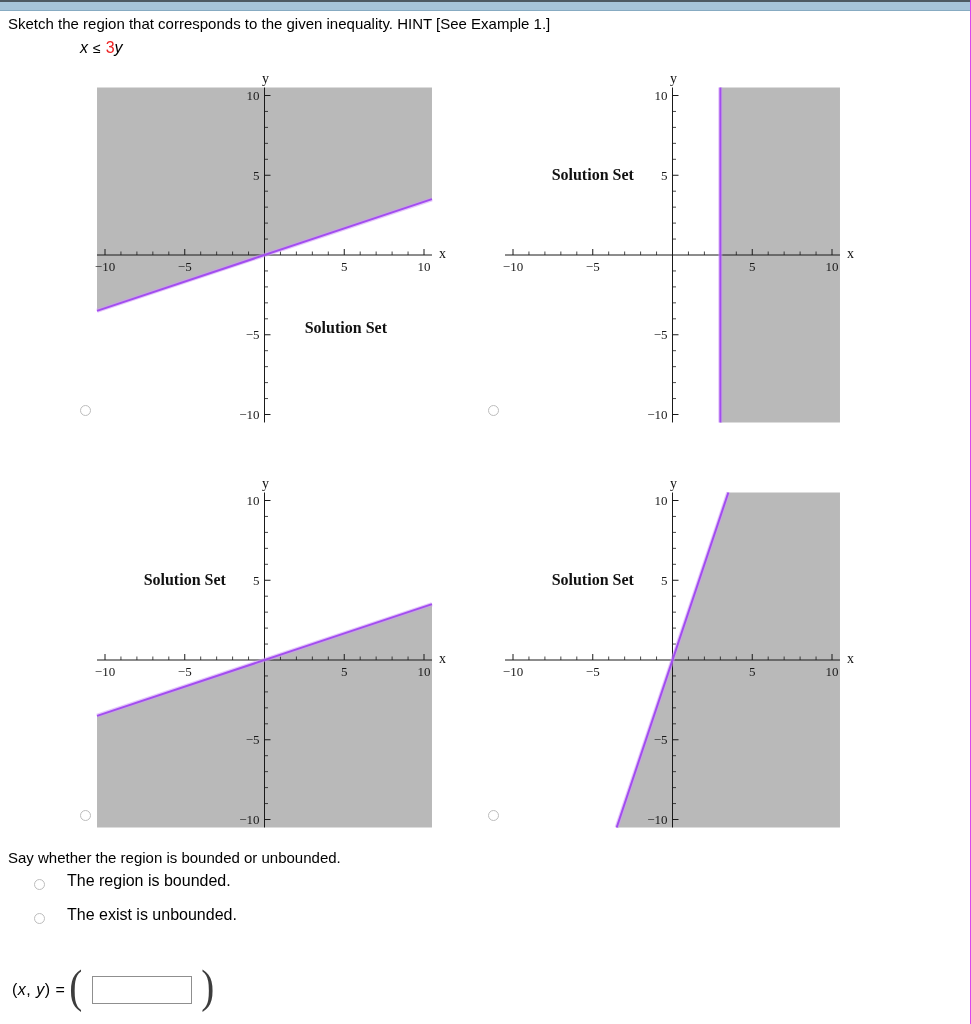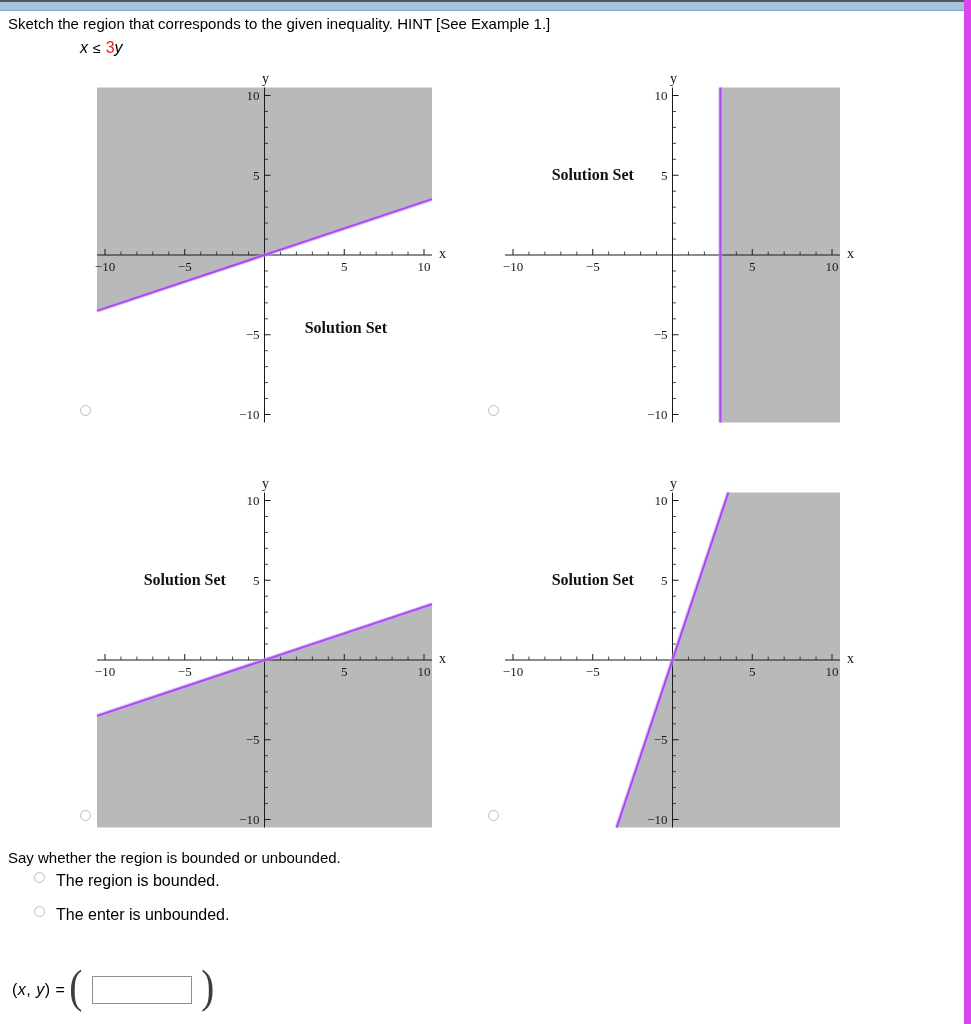--- a/index.html
+++ b/index.html
@@ -1,39 +1,39 @@
 <!DOCTYPE html>
 <html><head>
 <meta charset="utf-8">
 <style>
   html,body{margin:0;padding:0;background:#fff;}
   .page{position:relative;width:971px;height:1024px;background:#ffffff;overflow:hidden;
         font-family:"Liberation Sans","DejaVu Sans",sans-serif;color:#000;
-        border-right:7px solid #d946ef;box-sizing:border-box;}
+        border-right:1px solid #d946ef;box-sizing:border-box;}
   .topbar{position:absolute;left:0;top:0;width:100%;height:8px;background:#a7c5da;
           border-top:2px solid #4e5a63;border-bottom:1px solid #87abc2;}
   .prompt{position:absolute;left:8px;top:15px;font-size:15px;color:#000;}
   .ineq{position:absolute;left:80px;top:39px;font-size:16px;}
   .it{font-style:italic;}
   .ineq .op{margin:0 5px;font-size:14px;}
   .coef{color:#ee2222;}
   .cell{position:absolute;width:390px;height:360px;}
   .cell-a{left:60px;top:75px;}
   .cell-b{left:468px;top:75px;}
   .cell-c{left:60px;top:480px;}
   .cell-d{left:468px;top:480px;}
   svg.graph{position:absolute;left:0;top:0;}
   .radio{width:11px;height:11px;border-radius:50%;background:#fff;border:1.5px solid #bdbdbd;
          box-sizing:border-box;cursor:pointer;}
   .graph-radio{position:absolute;left:20px;top:330px;}
   .tick{font:13px "Liberation Serif","DejaVu Serif",serif;fill:#1a1a1a;}
   .axname{font:14px "Liberation Serif","DejaVu Serif",serif;fill:#111;}
   .rlabel{font:bold 16px "Liberation Serif","DejaVu Serif",serif;fill:#111;}
   .say{position:absolute;left:8px;top:849px;font-size:15px;}
-  .optrow{position:absolute;left:34px;display:flex;align-items:flex-start;gap:11px;font-size:16px;}
+  .optrow{position:absolute;left:34px;display:flex;align-items:flex-end;gap:22px;font-size:16px;}
   .optrow-1{top:872px;}
   .optrow-2{top:906px;}
   .find{position:absolute;left:8px;top:949px;font-size:15px;}
   .answer-row{position:absolute;left:12px;top:966px;display:flex;align-items:center;height:48px;}
   .ans-prefix{font-size:16px;font-weight:400;letter-spacing:0.5px;}
   .bigp{font-family:"Liberation Serif","DejaVu Serif",serif;font-size:46px;font-weight:400;
         color:#3d3d3d;line-height:1;transform:scaleX(0.85);margin:0 3px;padding-bottom:6px;}
   .ansbox{width:100px;height:28px;border:1.5px solid #8f8f8f;background:#fff;margin:0 5px;
           font-size:15px;padding:2px 4px;box-sizing:border-box;}
 </style>
@@ -293,21 +293,21 @@
   </div>
 
   <div class="say">Say whether the region is bounded or unbounded.</div>
 
   <div class="optrow optrow-1">
     <div class="radio"></div>
     <span>The region is bounded.</span>
   </div>
   <div class="optrow optrow-2">
     <div class="radio"></div>
-    <span>The enter is unbounded.</span>
+    <span>The exist is unbounded.</span>
   </div>
 
 
   <div class="answer-row">
     <span class="ans-prefix"><span>(</span><span class="it">x</span><span>, </span><span class="it">y</span><span>)</span><span> = </span></span>
     <span class="bigp">(</span>
     <input class="ansbox" type="text" value="" style="">
     <span class="bigp">)</span>
   </div>
 </div>

